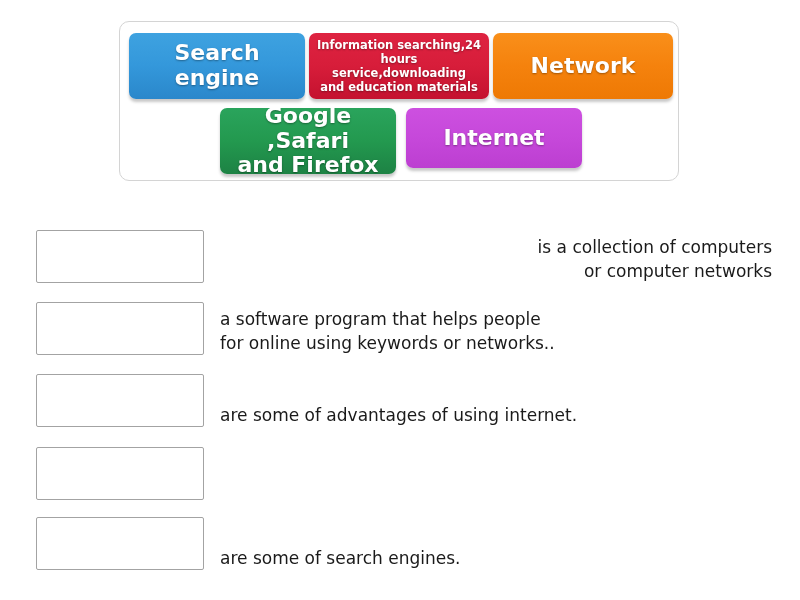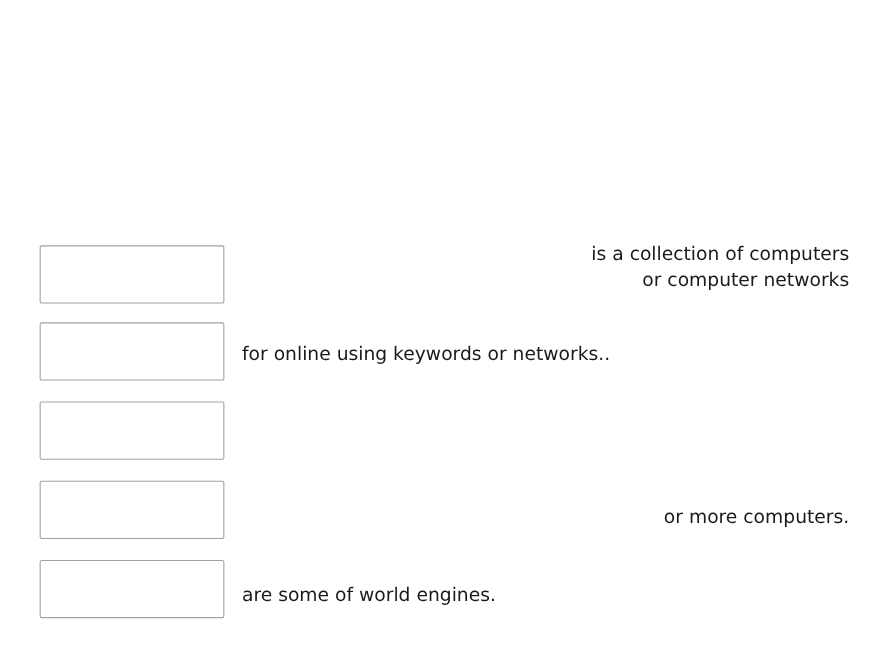--- a/index.html
+++ b/index.html
@@ -109,21 +109,21 @@
   .rows {
     position: absolute;
     left: 0;
     top: 204px;
     width: 800px;
   }
 
   .qrow {
     position: relative;
     display: flex;
-    align-items: center;
+    align-items: flex-end;
     margin-bottom: 0;
   }
 
   .drop-box {
     box-sizing: border-box;
     width: 168px;
     height: 53px;
     border: 1px solid #a3a3a3;
     border-radius: 2px;
     background: #ffffff;
@@ -162,51 +162,68 @@
   .row-4 .answer { margin-top: 15px; }
   .row-5 .answer { margin-top: 13px; }
 
   .answer .line { display: block; white-space: pre; }
 </style>
 </head>
 <body>
 
 <div id="app">
 
+  <div class="tile-bank">
+
+    <div class="tile-row tile-row-1">
+      <div class="tile tile-search">Search<br>engine</div>
+      <div class="tile tile-info">Information searching,24<br>hours service,downloading<br>and education materials</div>
+      <div class="tile tile-network">Network</div>
+    </div>
+
+    <div class="tile-row tile-row-2">
+      <div class="tile tile-browsers">Google ,Safari<br>and Firefox</div>
+      <div class="tile tile-internet">Internet</div>
+    </div>
+
+  </div>
 
   <div class="rows">
 
     <div class="qrow row-1">
       <div class="drop-box"></div>
       <div class="answer align-right">
           <span class="line">is a collection of computers</span>
           <span class="line">or computer networks</span>
         </div>
     </div>
 
     <div class="qrow row-2">
       <div class="drop-box"></div>
       <div class="answer align-left">
+          <span class="line">a software program that helps people</span>
           <span class="line">for online using keywords or networks..</span>
         </div>
     </div>
 
     <div class="qrow row-3">
       <div class="drop-box"></div>
+      <div class="answer align-left">
+          <span class="line">are some of advantages of using internet.</span>
+        </div>
     </div>
 
     <div class="qrow row-4">
       <div class="drop-box"></div>
       <div class="answer align-right">
-          <span class="line">or more computers.</span>
         </div>
     </div>
 
     <div class="qrow row-5">
       <div class="drop-box"></div>
       <div class="answer align-left">
-          <span class="line">are some of world engines.</span>
+          <span class="line">are some of search engines.</span>
         </div>
     </div>
 
   </div>
 
 </div>
 
 </body></html>

